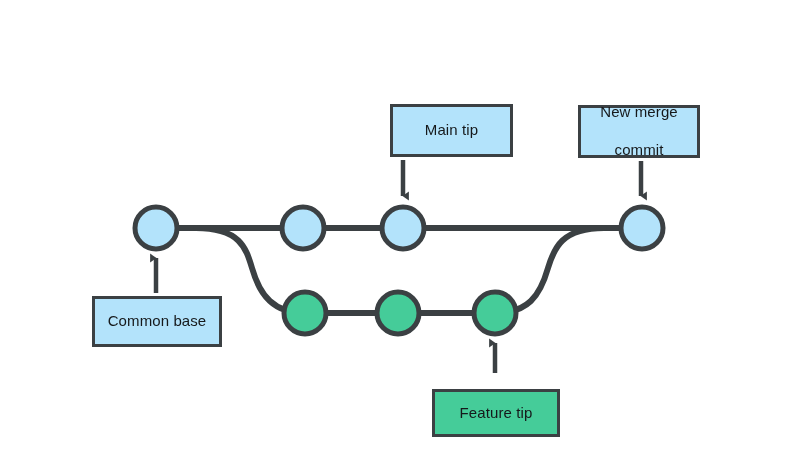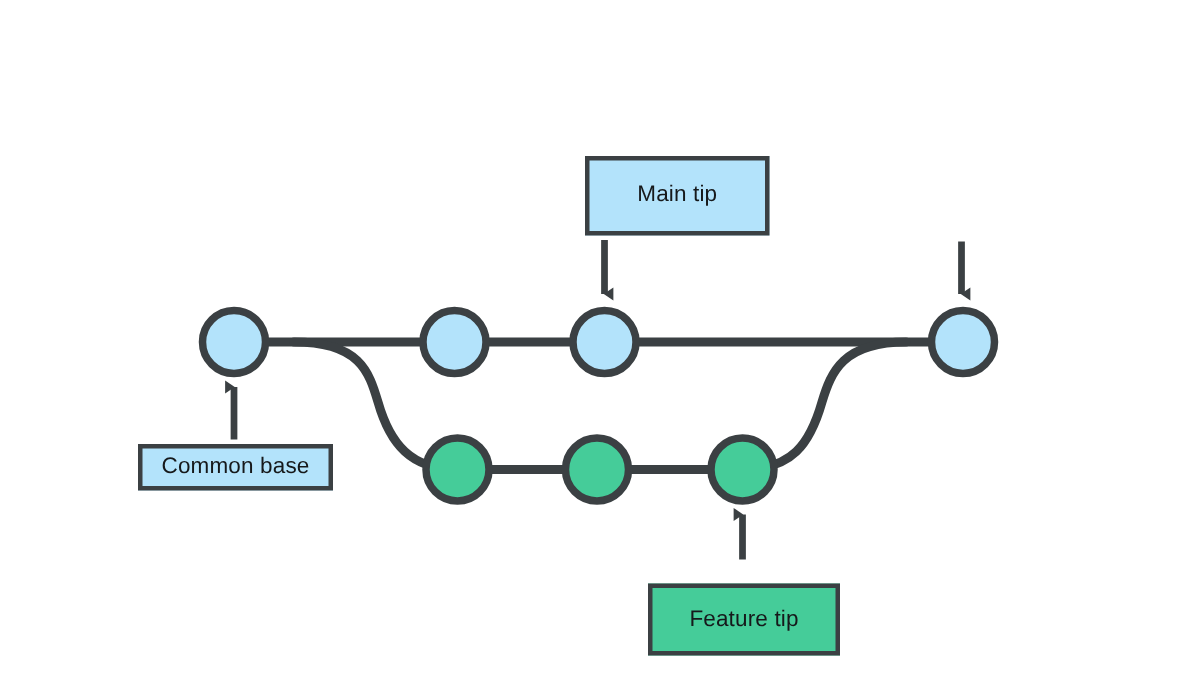--- a/index.html
+++ b/index.html
@@ -78,22 +78,25 @@
     <line x1="403" y1="160" x2="403" y2="196" stroke="#3b4043" stroke-width="4.5" marker-end="url(#arrowhead-down)"></line>
     <line x1="641" y1="161" x2="641" y2="196" stroke="#3b4043" stroke-width="4.5" marker-end="url(#arrowhead-down)"></line>
     <line x1="156" y1="293" x2="156" y2="258" stroke="#3b4043" stroke-width="4.5" marker-end="url(#arrowhead-up)"></line>
     <line x1="495" y1="373" x2="495" y2="343" stroke="#3b4043" stroke-width="4.5" marker-end="url(#arrowhead-up)"></line>
   </svg>
 
   <div class="label-box" style="left:342px; top:104px; width:123px; height:53px; background:#b3e3fb;margin-left:48px;">
     <span>Main tip</span>
   </div>
 
+  <div class="label-box" style="left:578px; top:105px; width:122px; height:53px; background:#b3e3fb;">
+    <span><span>New merge</span><br><span>commit</span></span>
+  </div>
 
-  <div class="label-box" style="left:92px; top:296px; width:130px; height:31px; background:#b3e3fb;">
+  <div class="label-box" style="left:92px; top:296px; width:130px; height:51px; background:#b3e3fb;">
     <span>Common base</span>
   </div>
 
   <div class="label-box" style="left:432px; top:389px; width:128px; height:48px; background:#45cc99;">
     <span>Feature tip</span>
   </div>
 
 </div>
 
 </body></html>

